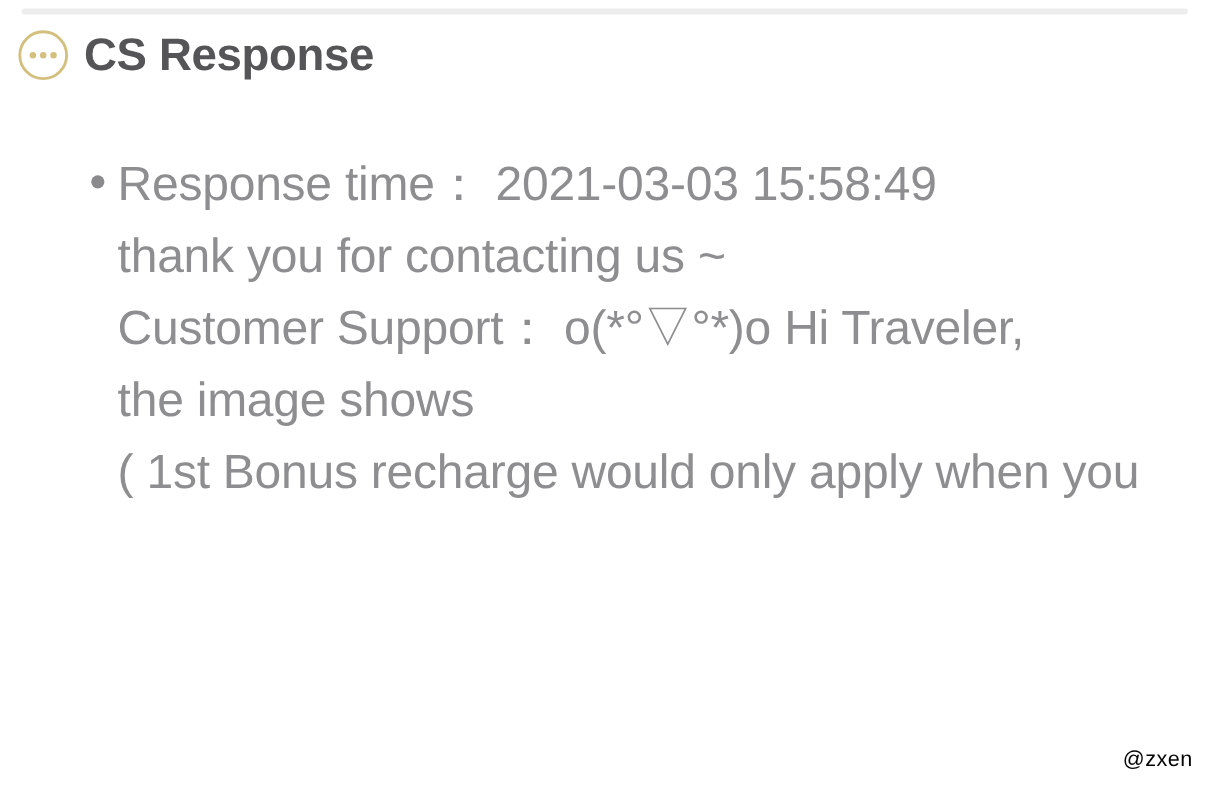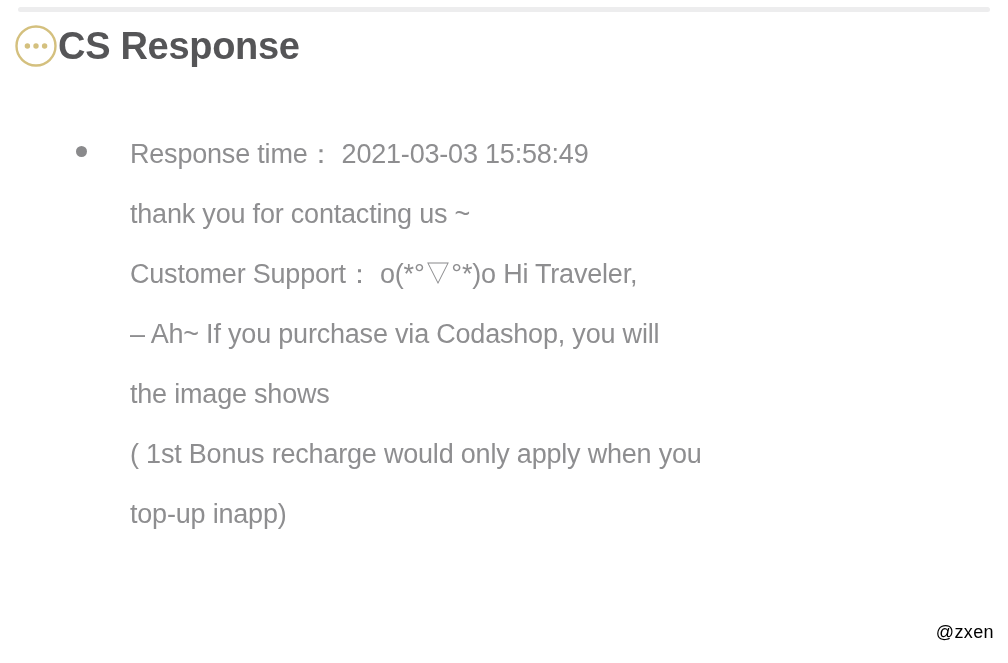--- a/index.html
+++ b/index.html
@@ -33,21 +33,21 @@
     border-radius: 3px;
   }
 
   
   .header {
     position: absolute;
     top: 24px;
     left: 14px;
     display: flex;
     align-items: center;
-    gap: 0;
+    gap: 12px;
   }
 
   .cs-icon {
     width: 44px;
     height: 44px;
     flex: 0 0 auto;
     display: block;
   }
 
   .header-title {
@@ -76,26 +76,25 @@
     position: absolute;
     left: 6px;
     top: 22px;
     width: 11px;
     height: 11px;
     border-radius: 50%;
     background: #8a8a8c;
   }
 
   .response-lines {
-    font-size: 27px;
+    font-size: 40px;
     line-height: 60px;
     color: #8e8e90;
     letter-spacing: -0.2px;
     white-space: nowrap;
-    margin-left: 32px;
   }
 
   .response-lines .line {
     display: block;
     height: 60px;
   }
 
   
   .watermark {
     position: absolute;
@@ -126,23 +125,21 @@
     <span class="header-title">CS Response</span>
   </div>
 
   <div class="body-block">
     <div class="bullet-row">
       <span class="bullet-dot"></span>
       <div class="response-lines">
         <span class="line">Response time：   2021-03-03 15:58:49</span>
         <span class="line">thank you for contacting us ~</span>
         <span class="line">Customer Support：   o(*°▽°*)o Hi Traveler,</span>
-        <span class="line">– Ah~ If you purchase via Codashop, you will</span>
         <span class="line">the image shows</span>
         <span class="line">( 1st Bonus recharge would only apply when you</span>
-        <span class="line">top-up inapp)</span>
       </div>
     </div>
   </div>
 
   <div class="watermark">@zxen</div>
 
 </div>
 
 </body></html>

